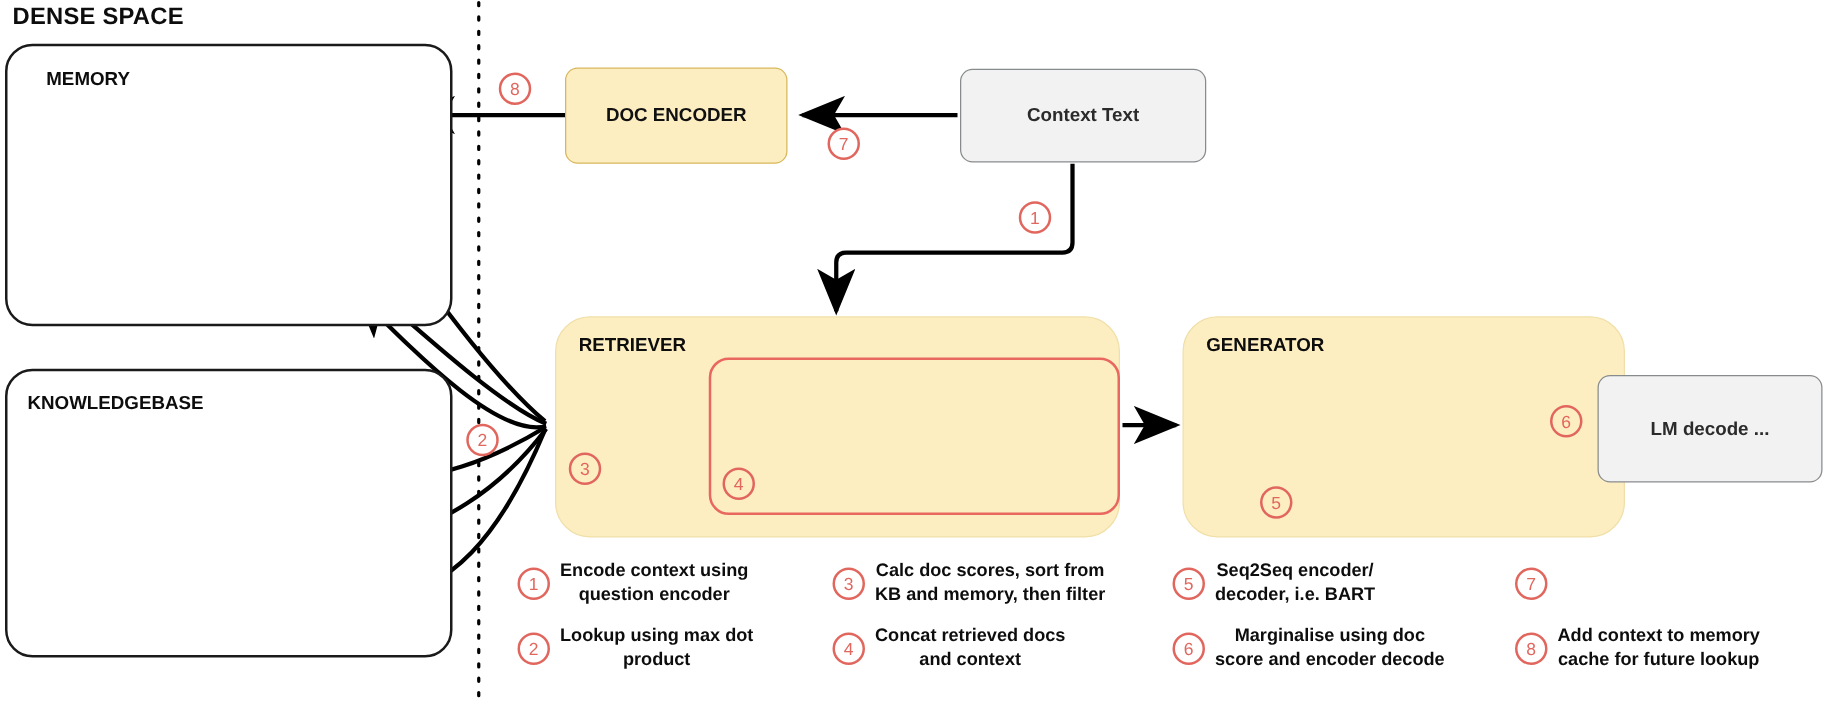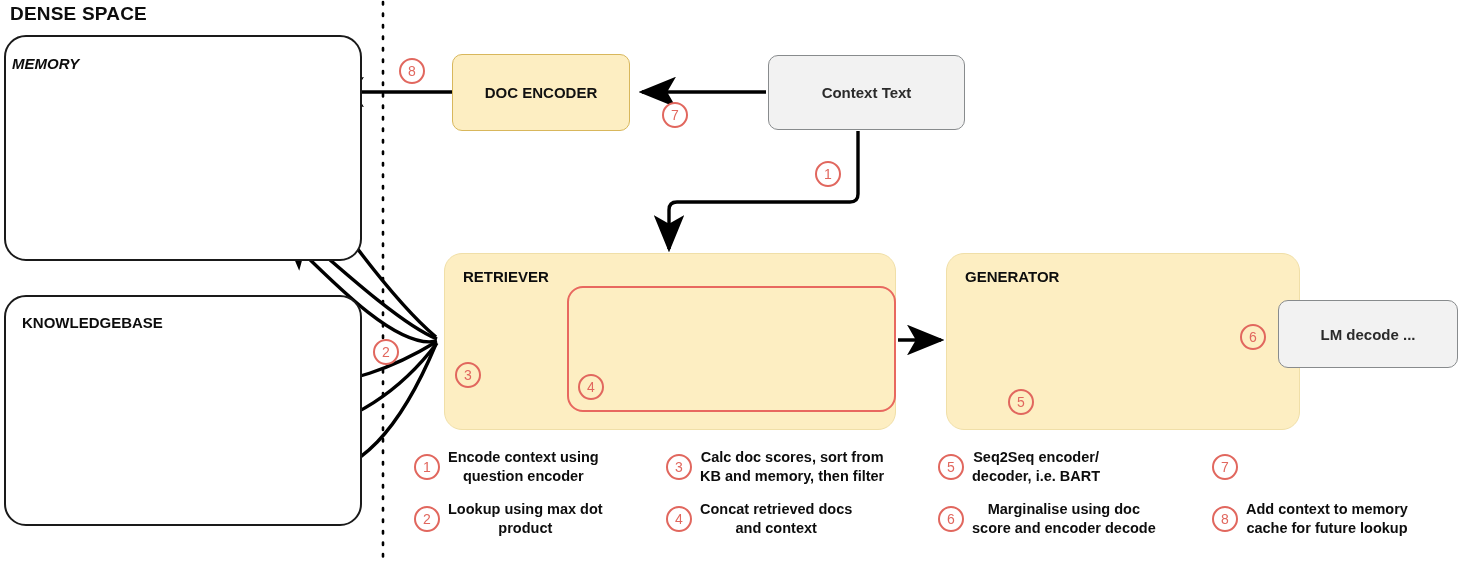--- a/index.html
+++ b/index.html
@@ -11,21 +11,21 @@
   .hdr{position:absolute;font-weight:bold;font-size:19px;letter-spacing:.2px;color:#0d0d0d;}
 
   .panel{position:absolute;border:2px solid #1a1a1a;border-radius:22px;background:#fff;}
   .panel-title{position:absolute;font-weight:bold;font-size:15px;color:#0d0d0d;}
 
   .node{position:absolute;border-radius:10px;display:flex;align-items:center;
         justify-content:center;font-weight:bold;font-size:15px;box-sizing:border-box;}
   .node.yellow{background:#fdeec2;border:1.5px solid #d8b75c;color:#111;}
   .node.grey{background:#f2f2f2;border:1.5px solid #888b8d;color:#2b2b2b;}
 
-  .bigbox{position:absolute;background:#fdeec2;border:1.5px solid #f0dfa8;border-radius:18px;}
+  .bigbox{position:absolute;background:#fdeec2;border:1.5px solid #f0dfa8;border-radius:28px;}
   .bigbox .lbl{position:absolute;left:18px;top:14px;font-weight:bold;font-size:15px;color:#0d0d0d;}
 
   .redgroup{position:absolute;border:2px solid #e8685f;border-radius:16px;background:transparent;}
 
   .marker{position:absolute;width:26px;height:26px;border-radius:50%;
           border:2px solid #e1675e;color:#e1675e;font-size:14px;font-weight:normal;
           display:flex;align-items:center;justify-content:center;background:#fff;
           box-sizing:border-box;}
   .marker.onfill{background:#fdeec2;}
 
@@ -143,21 +143,21 @@
       <g>
         <rect x="1048" y="360" width="85" height="22" rx="5" fill="#e2d3ed" stroke="#9f7fbf" stroke-width="2"></rect>
         <rect x="1131" y="360" width="92" height="22" rx="5" fill="#f2f2f2" stroke="#6b6b6b" stroke-width="2"></rect>
       </g>
     </g>
   </svg>
 
   <div class="hdr" style="left:10px;top:3px;">DENSE SPACE</div>
 
   <div class="panel" style="left:4px;top:35px;width:354px;height:222px;"></div>
-  <div class="panel-title" style="left:12px;top:55px;font-style:italic;">MEMORY</div>
+  <div class="panel-title" style="left:37px;top:55px;">MEMORY</div>
 
   <div class="panel" style="left:4px;top:295px;width:354px;height:227px;"></div>
   <div class="panel-title" style="left:22px;top:314px;">KNOWLEDGEBASE</div>
 
   <div class="node yellow" style="left:452px;top:54px;width:178px;height:77px;">
     <span>DOC ENCODER</span>
   </div>
 
   <div class="node grey" style="left:768px;top:55px;width:197px;height:75px;">
     <span>Context Text</span>
@@ -165,21 +165,21 @@
 
   <div class="bigbox" style="left:444px;top:253px;width:450px;height:175px;">
     <span class="lbl">RETRIEVER</span>
   </div>
   <div class="redgroup" style="left:567px;top:286px;width:325px;height:122px;"></div>
 
   <div class="bigbox" style="left:946px;top:253px;width:308px;height:175px;padding-left:44px;">
     <span class="lbl">GENERATOR</span>
   </div>
 
-  <div class="node grey" style="left:1278px;top:300px;width:180px;height:68px;">
+  <div class="node grey" style="left:1278px;top:300px;width:180px;height:86px;">
     <span>LM decode ...</span>
   </div>
 
   <div class="marker" style="left:399px;top:58px;">
       <span>8</span>
     </div>
   <div class="marker" style="left:662px;top:102px;">
       <span>7</span>
     </div>
   <div class="marker" style="left:815px;top:161px;">

